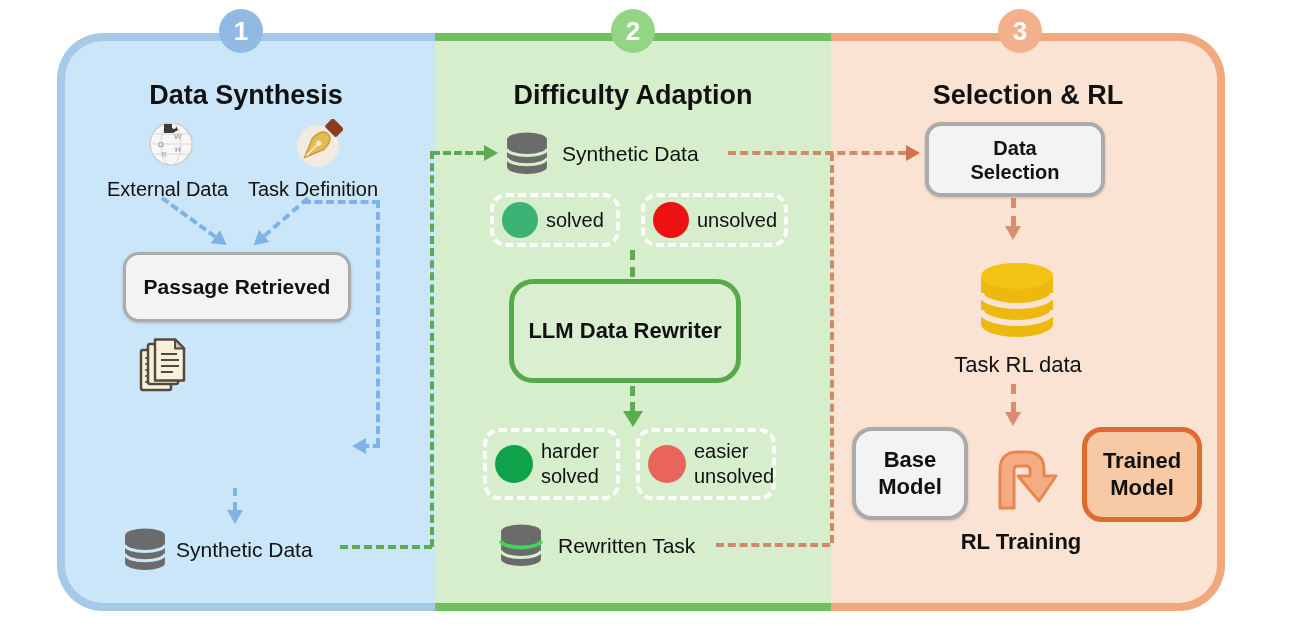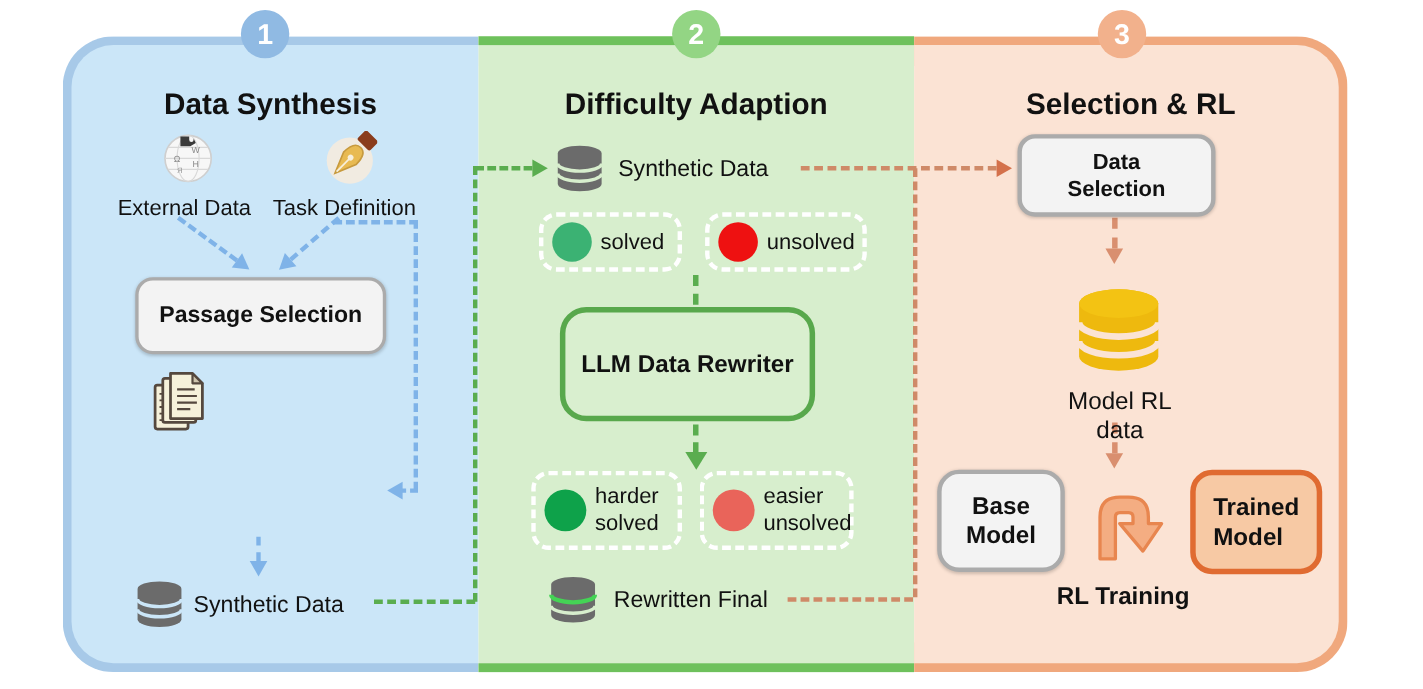--- a/index.html
+++ b/index.html
@@ -51,21 +51,21 @@
   .rewriter-box {
     position:absolute; z-index:3; background:#d9efcf;
     border:5px solid #58a84c; border-radius:24px;
     display:flex; align-items:center; justify-content:center;
     font-weight:bold; font-size:22px;
   }
   .trained-box {
     position:absolute; z-index:3; background:#f7c9a4;
     border:5px solid #e06b31; border-radius:20px;
     display:flex; align-items:center; justify-content:center;
-    font-weight:bold; font-size:22px; text-align:left; line-height:1.2;
+    font-weight:bold; font-size:22px; text-align:center; line-height:1.2;
   }
   .chip {
     position:absolute; z-index:3; border:4px dashed #ffffff; border-radius:16px;
     display:flex; align-items:center; gap:8px; padding:0 8px; box-sizing:border-box;
   }
   .dot { border-radius:50%; flex:0 0 auto; }
   .chip .txt { font-size:20px; line-height:1.25; text-align:left; }
 
   
   .dh { position:absolute; z-index:2; border-top:4px dashed; }
@@ -144,21 +144,21 @@
     <div class="shaft" style="width:58px;"></div>
       <div class="dhead" style="left:58px;"></div>
   </div>
 
   <div class="dh blue" style="left:303px; top:200px; width:77px;"></div>
   <div class="dv blue" style="left:376px; top:200px; height:246px;"></div>
   <div class="dh blue" style="left:362px; top:444px; width:18px;"></div>
   <div class="head head-left" style="left:352px; top:438px; border-right-color:#7fb3e8;"></div>
 
   <div class="gbox" style="left:123px; top:252px; width:222px; height:64px;">
-    <span>Passage Selection</span>
+    <span>Passage Retrieved</span>
   </div>
 
   <div class="abs" style="left:138px; top:338px;">
     <svg width="52" height="58" viewBox="0 0 52 58">
       <rect x="3" y="12" width="30" height="40" rx="2" fill="#f6f1da" stroke="#55483e" stroke-width="2.5"></rect>
       <path d="M7 20 h3 M7 26 h3 M7 32 h3 M7 38 h3 M7 44 h3" stroke="#55483e" stroke-width="1.6"></path>
       <rect x="10" y="6" width="30" height="40" rx="2" fill="#f6f1da" stroke="#55483e" stroke-width="2.5"></rect>
       <path d="M17 1.5 h20 l9 9 v32 h-29 z" fill="#f6f1da" stroke="#55483e" stroke-width="2.5" stroke-linejoin="round"></path>
       <path d="M37 1.5 v9 h9 z" fill="#cfc5ae" stroke="#55483e" stroke-width="2" stroke-linejoin="round"></path>
       <path d="M23 16 h16 M23 22 h18 M23 28 h18 M23 34 h12" stroke="#55483e" stroke-width="2"></path>
@@ -230,41 +230,41 @@
     </span>
   </div>
 
   <div class="abs" style="left:498px; top:523px;">
     <svg width="46" height="46" viewBox="0 0 60 60">
       <path d="M4 11 a26 9 0 0 1 52 0 V47 a26 9 0 0 1 -52 0 Z" fill="#6b6b6b"></path>
       <path d="M4 23 a26 9 0 0 0 52 0" stroke="#44d455" stroke-width="5" fill="none"></path>
       <path d="M4 36 a26 9 0 0 0 52 0" stroke="#d7eecd" stroke-width="4" fill="none"></path>
     </svg>
   </div>
-  <div class="abs label-lg" style="left:558px; top:534px; width:158px; text-align:left;">Rewritten Final</div>
+  <div class="abs label-lg" style="left:558px; top:534px; width:158px; text-align:left;">Rewritten Task</div>
 
   <div class="gbox" style="left:925px; top:122px; width:172px; height:67px; border-width:4px; font-size:20px;">
     <span>
       <span style="display:block;">Data</span>
       <span style="display:block;">Selection</span>
     </span>
   </div>
 
   <div class="dv" style="left:1011px; top:198px; height:28px; border-left-width:5px; border-color:#d98f6f;"></div>
   <div class="head head-down" style="left:1005px; top:226px; border-top-color:#d98f6f;"></div>
 
   <div class="abs" style="left:975px; top:260px;">
     <svg width="84" height="82" viewBox="0 0 84 82">
       <path d="M6 16 a36 13 0 0 1 72 0 V64 a36 13 0 0 1 -72 0 Z" fill="#eeb90e"></path>
       <ellipse cx="42" cy="16" rx="36" ry="13" fill="#f3c313"></ellipse>
       <path d="M6 33 a36 13 0 0 0 72 0" stroke="#fbe3d4" stroke-width="6" fill="none"></path>
       <path d="M6 50 a36 13 0 0 0 72 0" stroke="#fbe3d4" stroke-width="6" fill="none"></path>
     </svg>
   </div>
-  <div class="abs" style="left:948px; top:352px; width:140px; font-size:22px; text-align:center;">Model RL data</div>
+  <div class="abs" style="left:948px; top:352px; width:140px; font-size:22px; text-align:center;">Task RL data</div>
 
   <div class="dv" style="left:1011px; top:384px; height:28px; border-left-width:5px; border-color:#d98f6f;"></div>
   <div class="head head-down" style="left:1005px; top:412px; border-top-color:#d98f6f;"></div>
 
   <div class="gbox" style="left:852px; top:427px; width:108px; height:85px; border-width:4px; border-radius:20px; font-size:22px;">
     <span>
       <span style="display:block;">Base</span>
       <span style="display:block;">Model</span>
     </span>
   </div>

